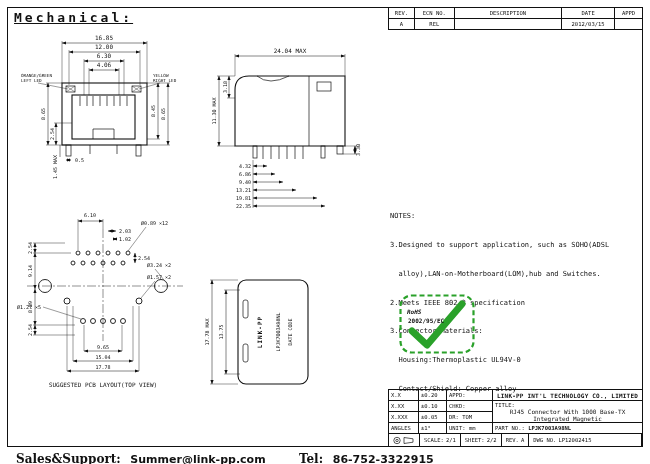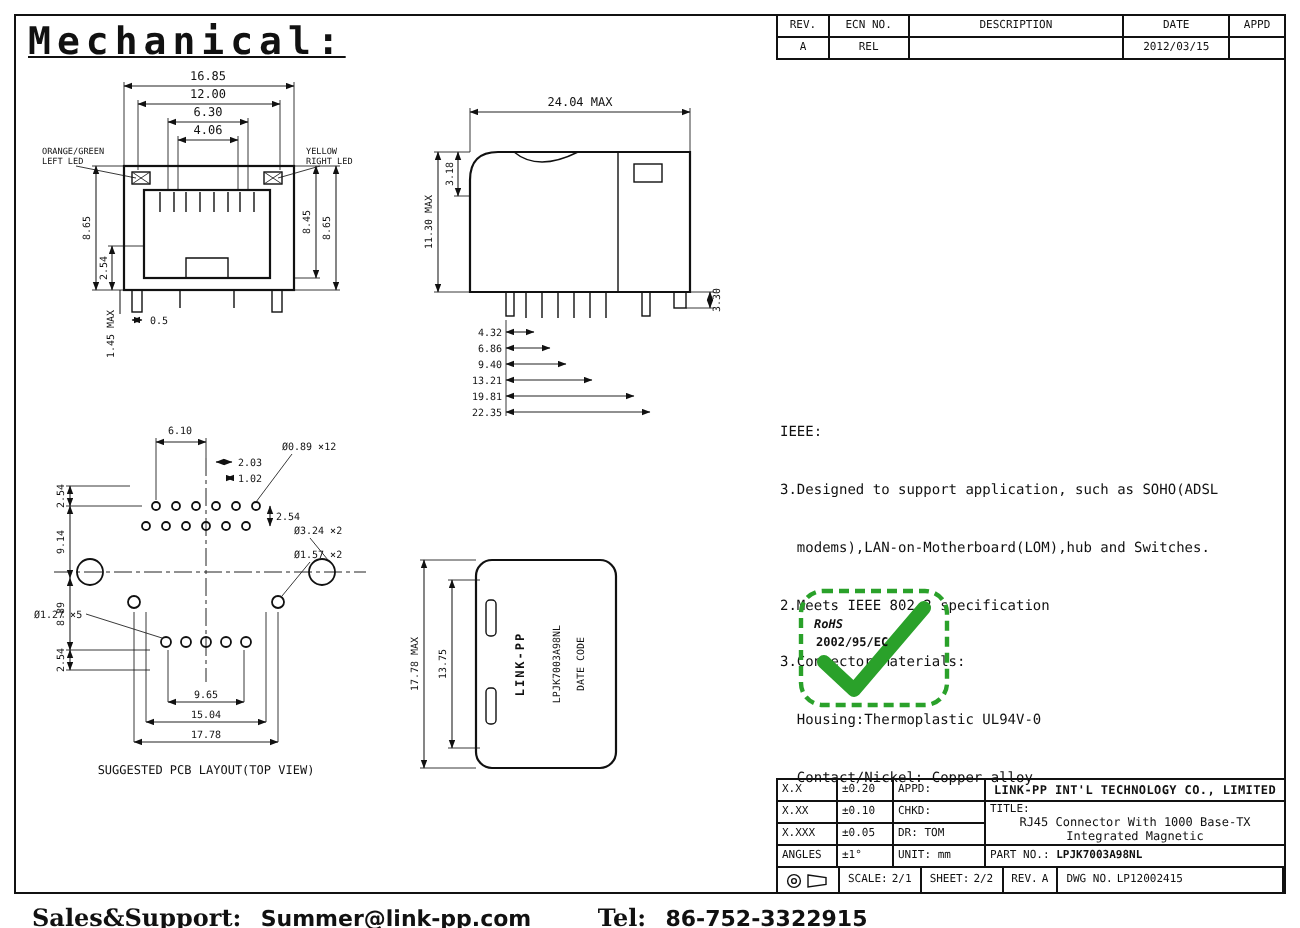--- a/index.html
+++ b/index.html
@@ -1,20 +1,20 @@
 <!DOCTYPE html>
 <html><head>
 <meta charset="utf-8">
 <style>
   html,body { margin:0; padding:0; background:#fff; }
   .page { position:relative; width:650px; height:464px; background:#fff;
           font-family:"DejaVu Sans Mono",monospace; color:#111; overflow:hidden; }
   .frame { position:absolute; left:7px; top:7px; width:636px; height:440px;
            border:1.5px solid #111; box-sizing:border-box; }
-  .mech-title { position:absolute; left:14px; top:10px; font-size:19px; font-weight:bold;
+  .mech-title { position:absolute; left:14px; top:10px; font-size:13px; font-weight:bold;
                 letter-spacing:3px; text-decoration:underline; }
   
   .rev-table { position:absolute; left:388px; top:7px; width:255px; border-collapse:collapse; }
   .rev-table td { border:1px solid #111; text-align:center; font-size:5.5px; height:10px; padding:0 2px; }
   
   .notes { position:absolute; left:390px; top:193px; width:256px; font-size:7px;
            line-height:9.6px; white-space:pre; }
   
   .view { position:absolute; }
   svg .s  { fill:none; stroke:#111; stroke-width:1.1; }
@@ -204,27 +204,27 @@
       <line class="s2" x1="58" y1="100" x2="58" y2="113"></line>
       <line class="s2" x1="66" y1="100" x2="66" y2="113"></line>
       <line class="s2" x1="74" y1="100" x2="74" y2="113"></line>
       <line class="s2" x1="82" y1="100" x2="82" y2="113"></line>
       <line class="s2" x1="90" y1="100" x2="90" y2="113"></line>
       <line class="s2" x1="98" y1="100" x2="98" y2="113"></line>
     </g>
   </svg>
 
   <div class="notes">
-    <div>IEEE:</div>
+    <div>NOTES:</div>
     <div>3.Designed to support application, such as SOHO(ADSL</div>
-    <div>  modems),LAN-on-Motherboard(LOM),hub and Switches.</div>
+    <div>  alloy),LAN-on-Motherboard(LOM),hub and Switches.</div>
     <div>2.Meets IEEE 802.3 specification</div>
     <div>3.Connector Materials:</div>
     <div>  Housing:Thermoplastic UL94V-0</div>
-    <div>  Contact/Nickel: Copper alloy</div>
+    <div>  Contact/Shield: Copper alloy</div>
     
     
   </div>
 
   <svg class="view" style="left:15px; top:201px;" width="185" height="192" viewBox="0 0 185 192">
     <g>
       <line class="cl" x1="12" y1="85" x2="168" y2="85"></line>
       <line class="cl" x1="88" y1="28" x2="88" y2="140"></line>
     </g>
     <g>

